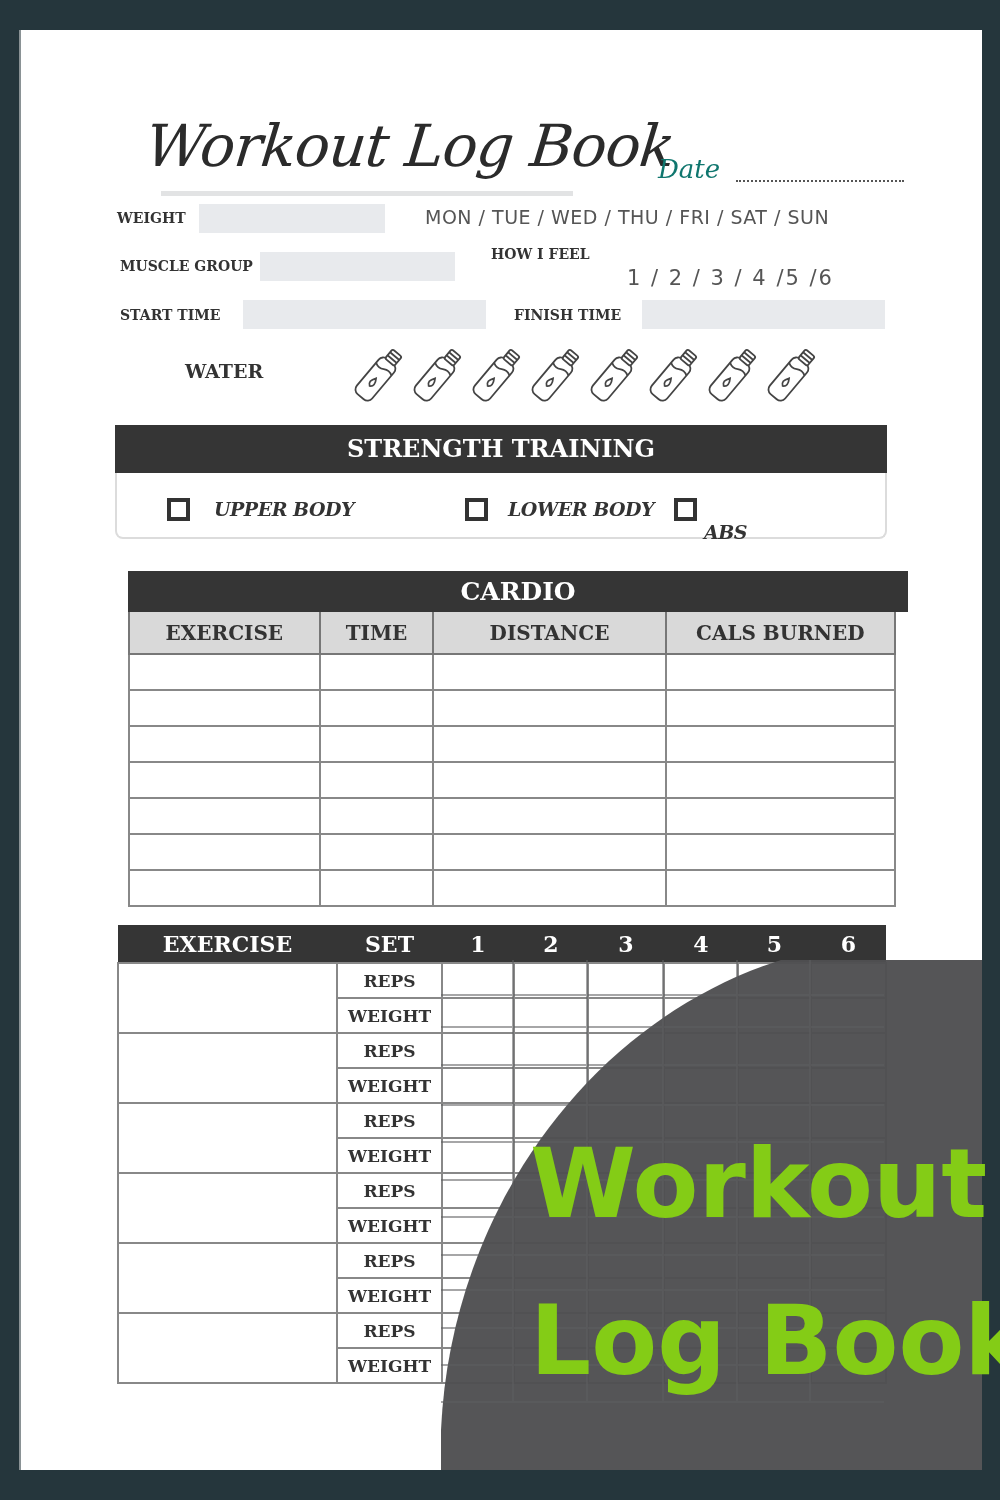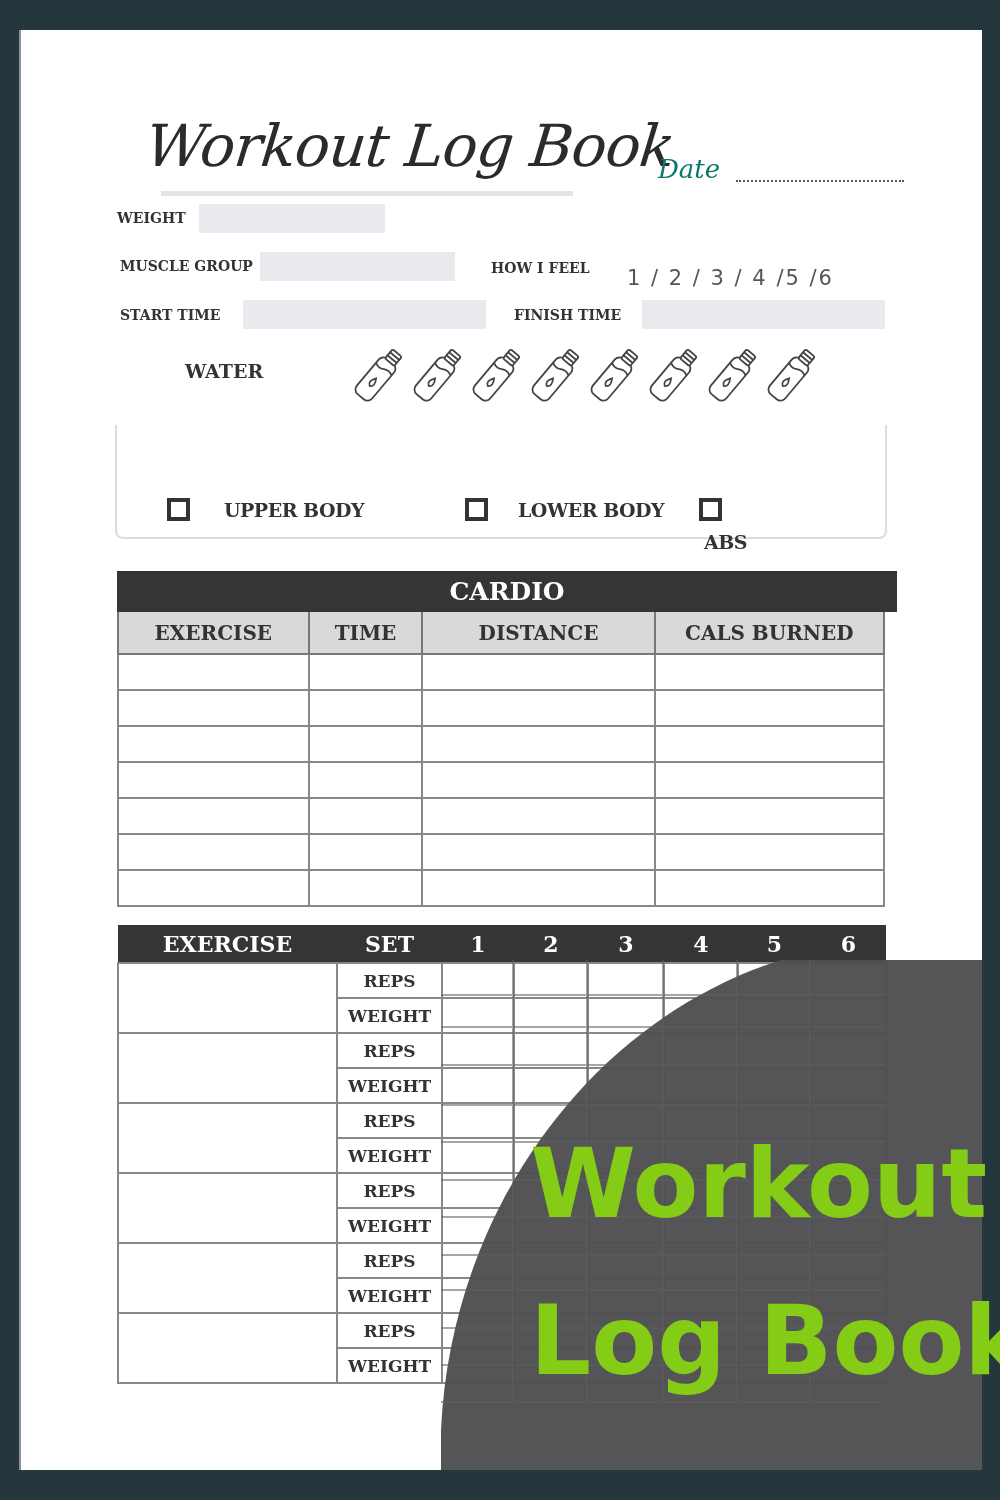--- a/index.html
+++ b/index.html
@@ -25,26 +25,26 @@
   .hand { position:absolute; font-family:"DejaVu Sans", sans-serif; font-size:19px; color:#555; white-space:nowrap; letter-spacing:0.5px; }
 
   .water-label { position:absolute; left:185px; top:360px; font-family:"DejaVu Serif", serif; font-weight:bold; font-size:19px; color:#333; }
   .bottles { position:absolute; left:350px; top:343px; display:flex; gap:1px; }
   .bottle { width:58px; height:66px; display:block; }
 
   
   .strength { position:absolute; left:115px; top:425px; width:772px; height:114px; border:2px solid #dcdcdc; border-top:none; border-radius:0 0 8px 8px; box-sizing:border-box; }
   .band { background:#353535; color:#fff; font-family:"DejaVu Serif", serif; font-weight:bold; font-size:24px; text-align:center; }
   .strength .band { position:absolute; left:-2px; right:-2px; top:0; height:48px; line-height:48px; }
-  .opt { position:absolute; top:73px; display:flex; align-items:center; gap:10px; }
+  .opt { position:absolute; top:73px; display:flex; gap:0;font-style:italic; }
   .cb { width:15px; height:15px; border:4px solid #333; background:#fff; display:inline-block; }
   .opt span.t { font-family:"DejaVu Serif", serif; font-weight:bold; font-size:19px; color:#333; margin-left:24px; letter-spacing:-0.5px; }
 
   
-  .cardio { position:absolute; left:117px; top:571px; width:780px; }
+  .cardio { position:absolute; left:128px; top:571px; width:780px; }
   .cardio .band { height:41px; line-height:41px; font-size:25px; }
   table { border-collapse:collapse; }
   .cardio table { width:768px; }
   .cardio th { background:#d9d9d9; height:39px; font-family:"DejaVu Serif", serif; font-weight:bold; font-size:20px; color:#333; border:2px solid #777; border-top:none; }
   .cardio td { height:32px; border:2px solid #888; }
 
   
   .sets { position:absolute; left:117px; top:925px; width:768px; }
   .sets table { width:768px; table-layout:fixed; }
   .sets thead th { background:#353535; color:#fff; height:35px; font-family:"DejaVu Serif", serif; font-weight:bold; font-size:22px; }
@@ -60,24 +60,25 @@
 
 <div class="page">
 
   <div class="script-title">Workout Log Book</div>
   <div class="title-underline"></div>
   <div class="date-label">Date</div>
   <div class="date-line"></div>
 
   <div class="lbl" style="left:96px;top:180px;">WEIGHT</div>
   <div class="field" style="left:178px;top:174px;width:186px;"></div>
+  <div class="hand" style="left:404px;top:176px;">MON / TUE / WED / THU / FRI / SAT / SUN</div>
 
   <div class="lbl" style="left:99px;top:228px;">MUSCLE GROUP</div>
   <div class="field" style="left:239px;top:222px;width:195px;"></div>
-  <div class="lbl" style="left:470px;top:230px;">HOW I FEEL</div>
+  <div class="lbl" style="left:470px;top:216px;">HOW I FEEL</div>
   <div class="hand" style="left:606px;top:236px;font-size:21px;letter-spacing:2px;">1 / 2 / 3 / 4 /5 /6</div>
 
   <div class="lbl" style="left:99px;top:277px;">START TIME</div>
   <div class="field" style="left:222px;top:270px;width:243px;"></div>
   <div class="lbl" style="left:493px;top:277px;">FINISH TIME</div>
   <div class="field" style="left:621px;top:270px;width:243px;"></div>
 
   <div class="water-label" style="left:164px;top:330px;">WATER</div>
   <div class="bottles" style="left:328px;top:313px;" id="bottles">
       <span>
@@ -173,20 +174,21 @@
             <line x1="23" y1="11" x2="35" y2="11"></line>
 <path d="M19,24 q5,3 10,0 q5,-3 10,0" fill="none"></path>
 <path d="M29,36 q-5,7 0,10 q5,-3 0,-10 z"></path>
           </g>
         </svg>
       </span>
     </div>
 </div>
 
 <div class="strength">
+  <div class="band">STRENGTH TRAINING</div>
   <div class="opt" style="left:50px;">
     <span class="cb"></span>
     <span class="t">UPPER BODY</span>
   </div>
   <div class="opt" style="left:312px;margin-left:36px;">
     <span class="cb"></span>
     <span class="t" style="margin-left:20px;">LOWER BODY</span>
   </div>
   <div class="opt" style="left:557px;flex-direction:column;">
     <span class="cb"></span>

